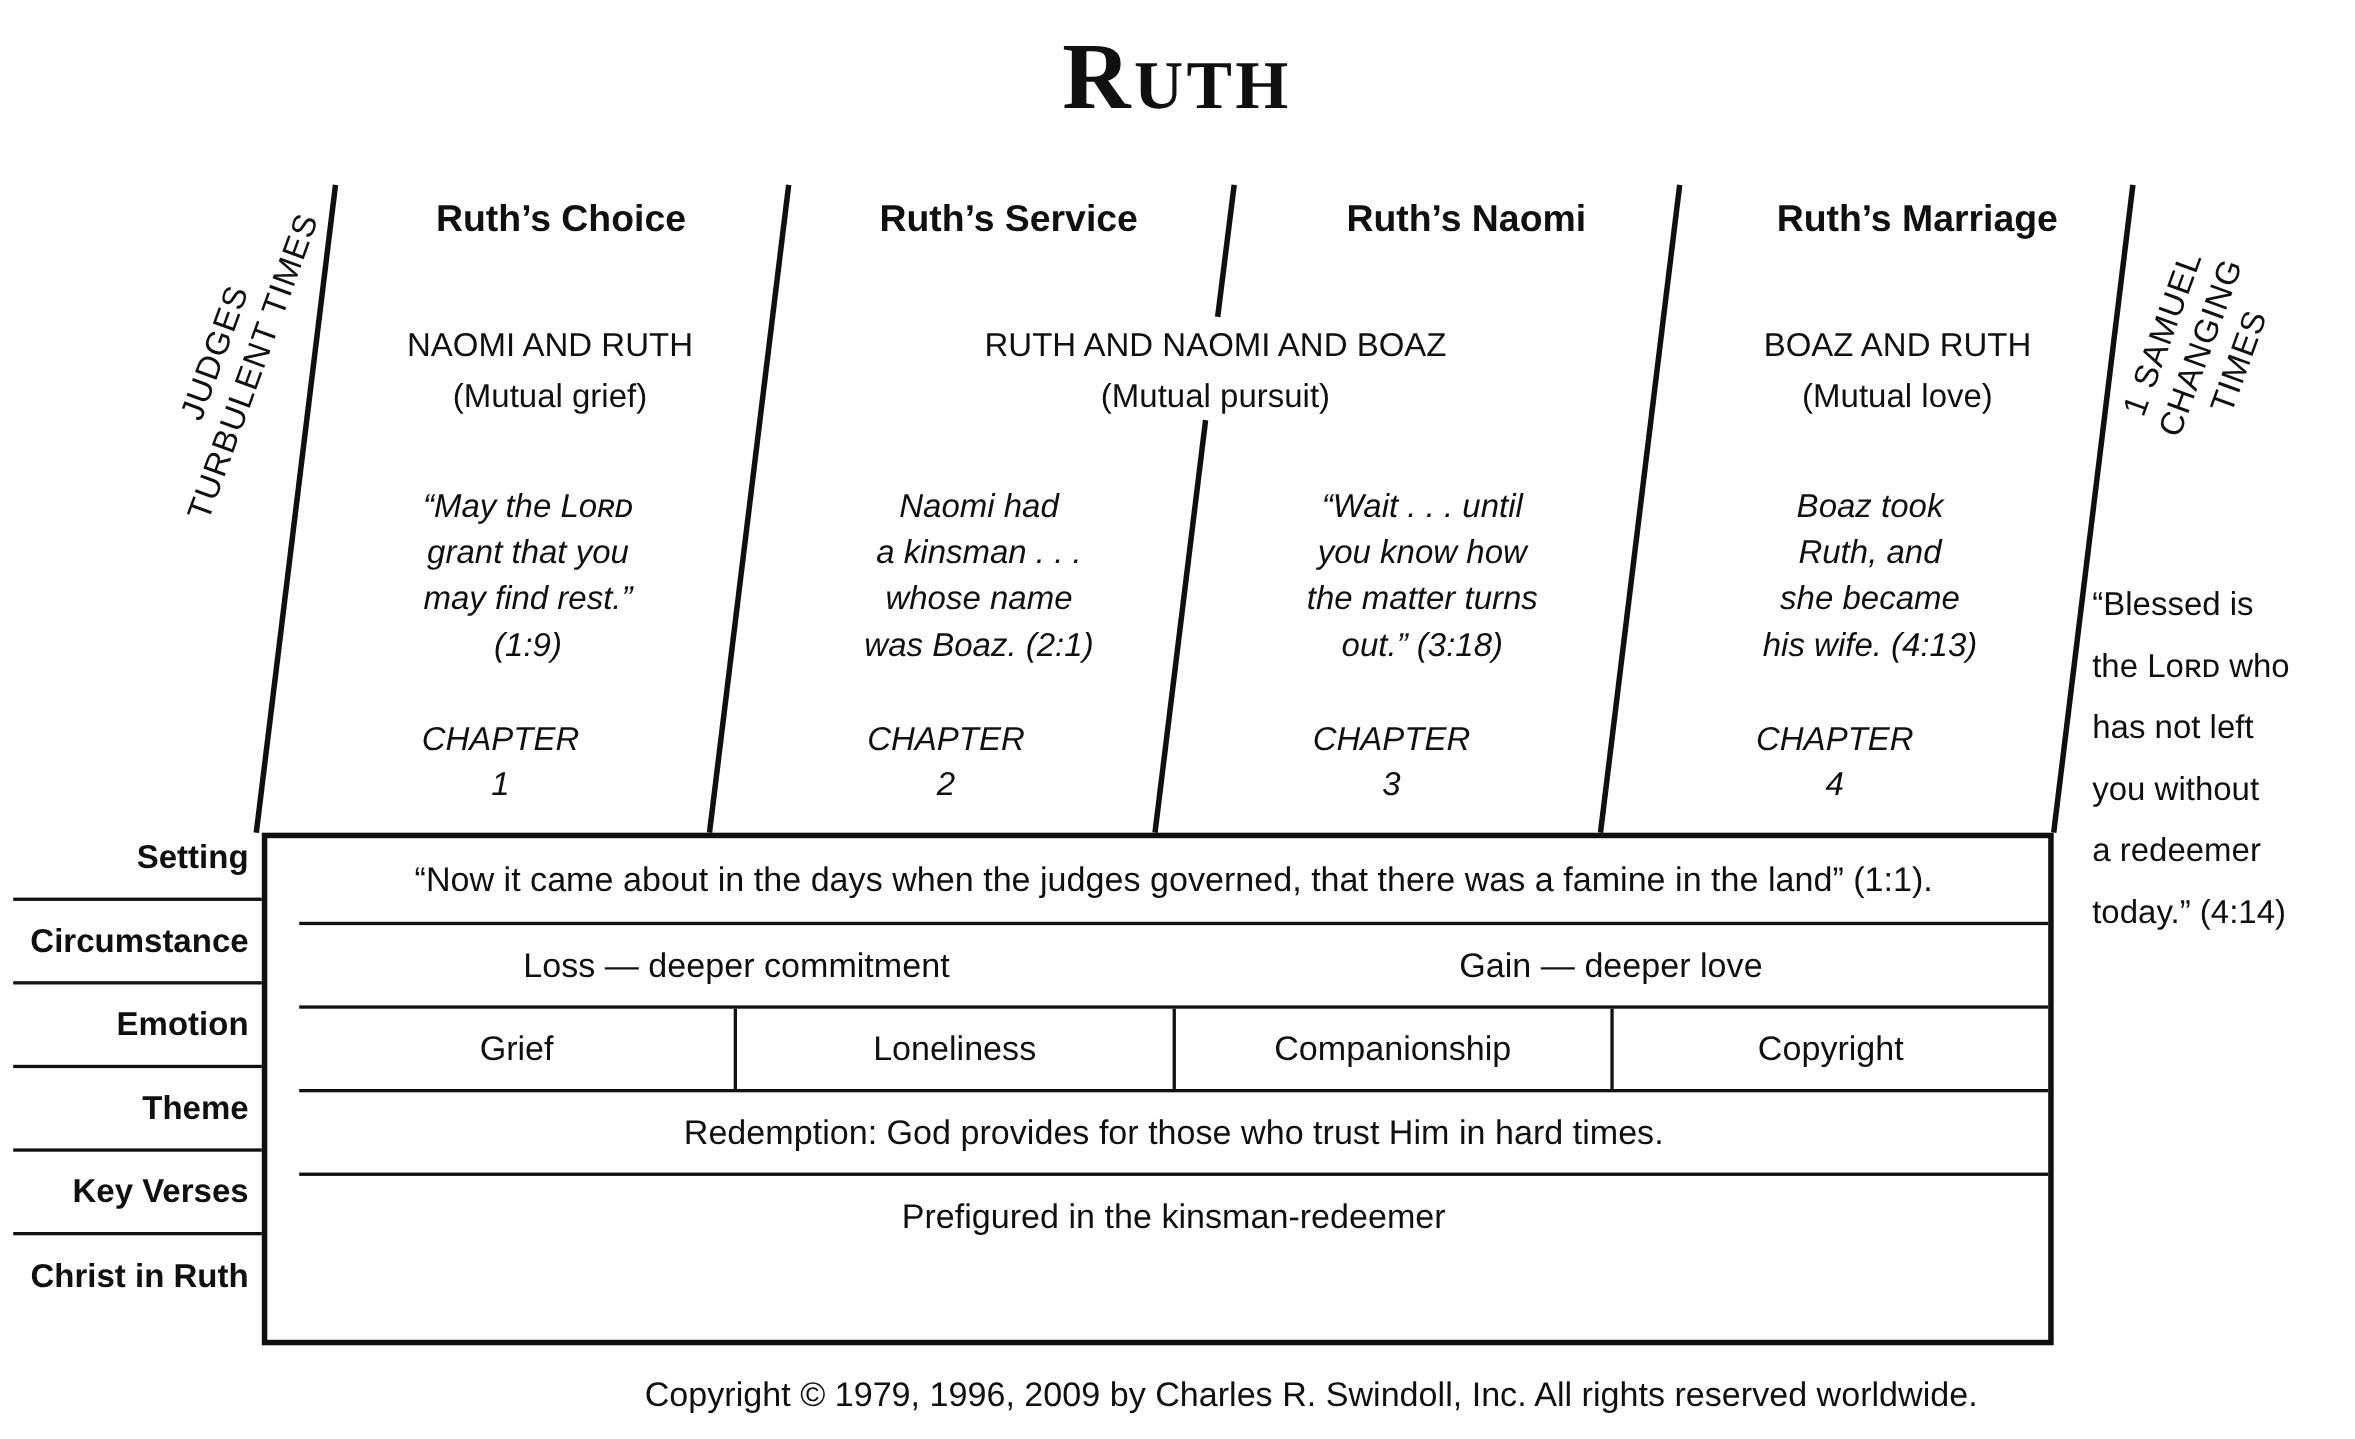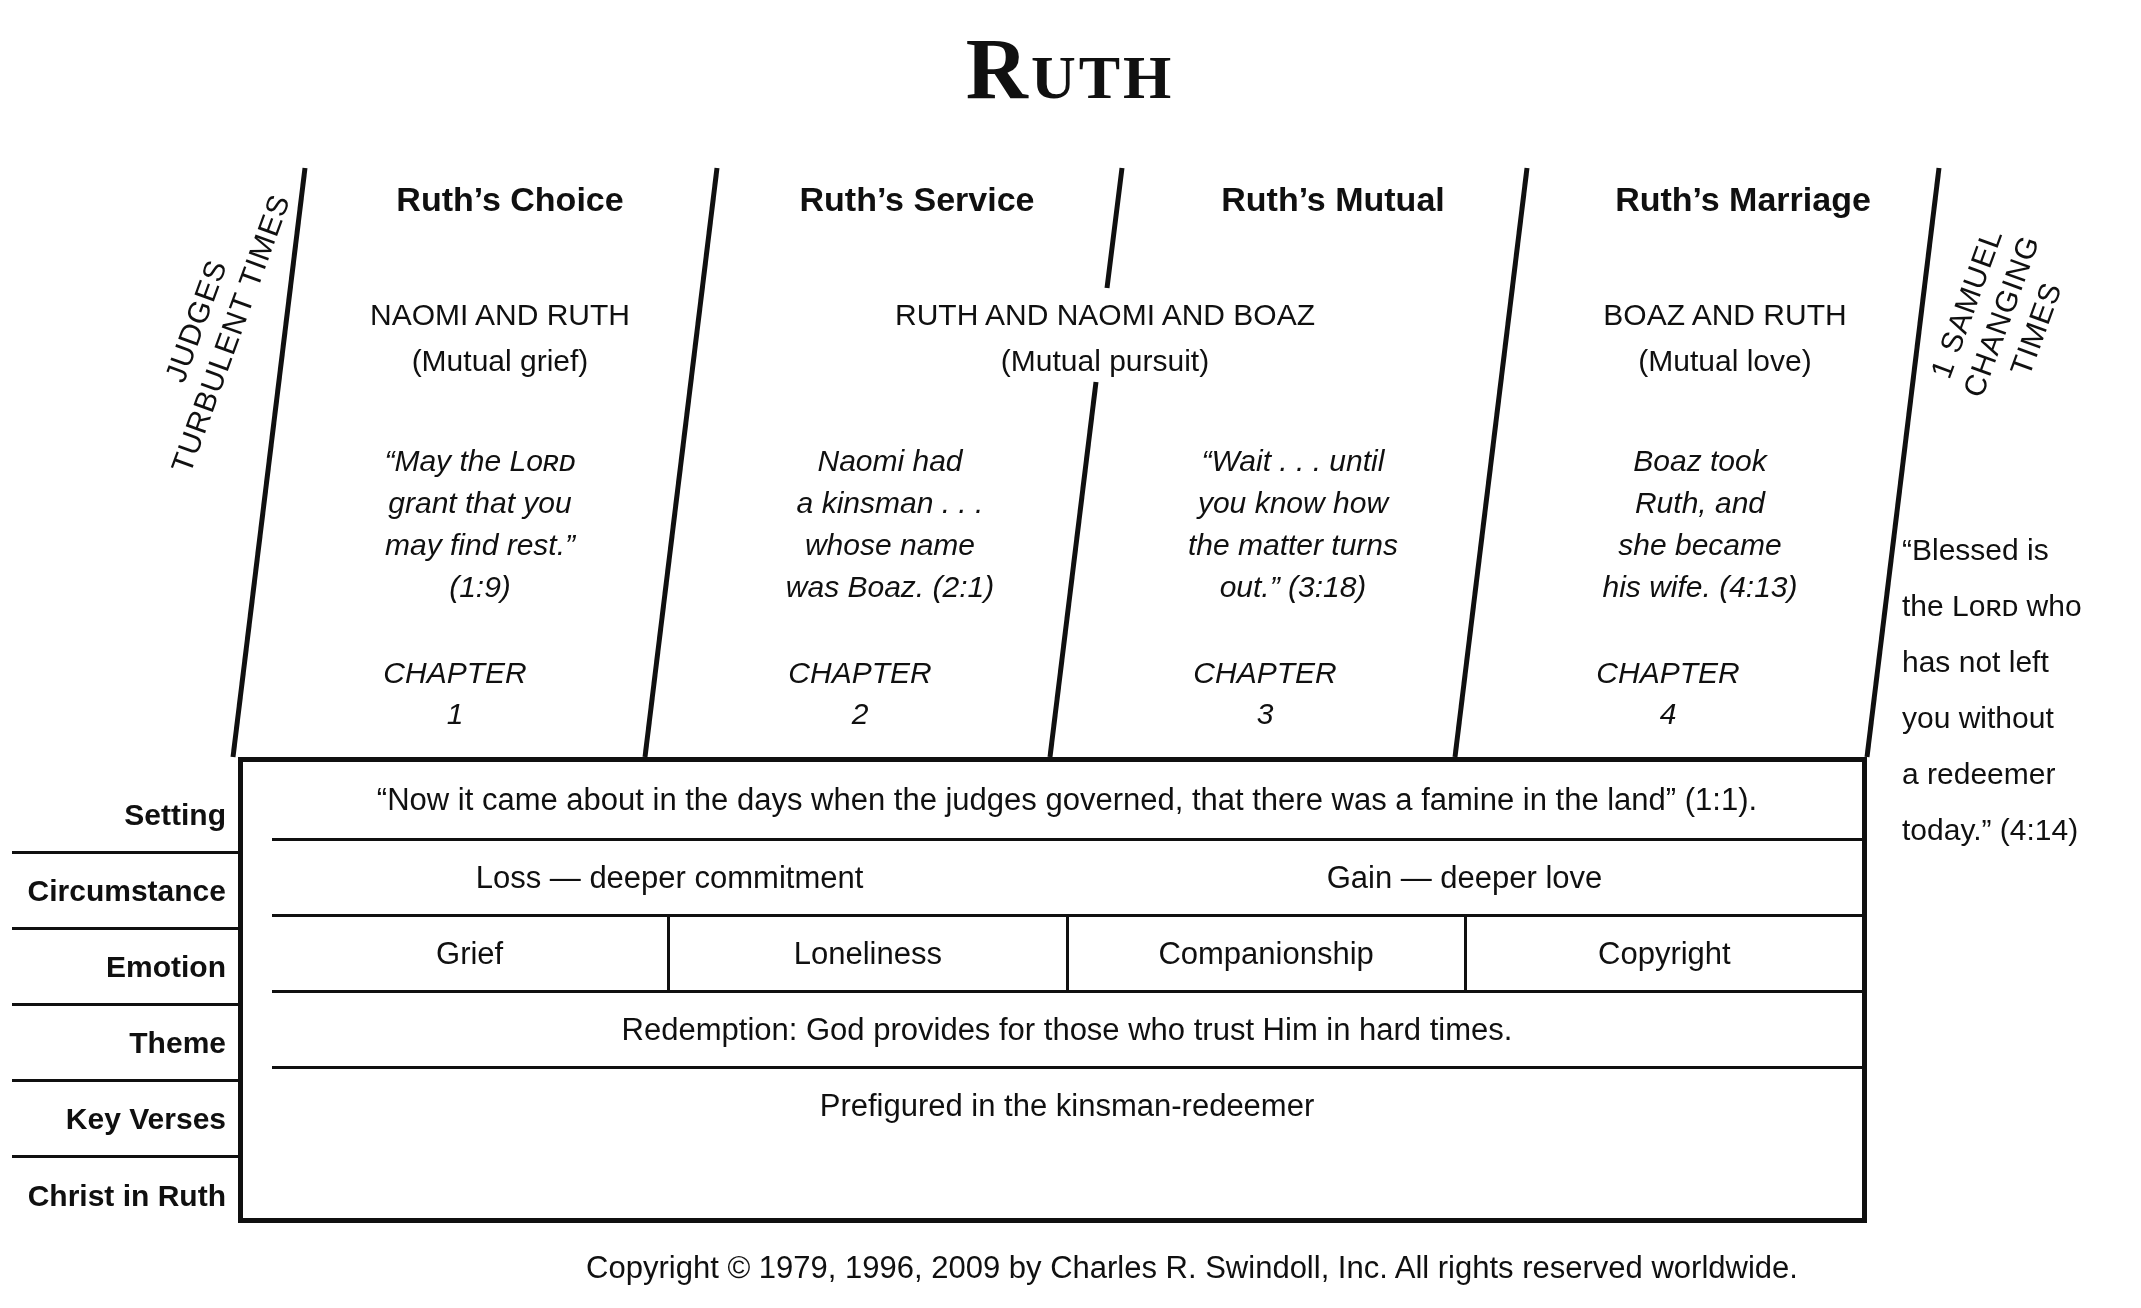--- a/index.html
+++ b/index.html
@@ -49,21 +49,21 @@
     border:5px solid #101010; display:grid; grid-template-rows:repeat(6,1fr);
   }
   .t-row{border-top:3px solid #101010; display:flex; align-items:center; justify-content:center; font-size:31px;margin-left:29px;}
   .t-row:first-child{border-top:none;}
   .t-row .cell{flex:1; display:flex; align-items:center; justify-content:center; height:100%;}
   .t-row.sep .cell{border-left:3px solid #101010;}
   .t-row.sep .cell:first-child{border-left:none;}
 
   
   .row-labels{
-    left:12px; top:778px; width:226px; height:456px;
+    left:12px; top:743px; width:226px; height:456px;
     display:grid; grid-template-rows:repeat(6,1fr);
   }
   .row-label{
     border-bottom:3px solid #101010; display:flex; align-items:center; justify-content:flex-end;
     font-weight:bold; font-size:30px; padding-right:12px; box-sizing:border-box; white-space:nowrap;
   }
   .row-label:last-child{border-bottom:none;}
 
   
   .footer{left:1192px; top:1250px; font-size:31px; white-space:nowrap;}
@@ -86,21 +86,21 @@
 
   <div class="abs cx title"><span class="big">R</span><span class="small">UTH</span></div>
 
   <div class="abs edge-label edge-left">JUDGES
 TURBULENT TIMES</div>
   <div class="abs edge-label edge-right">1 SAMUEL
 CHANGING TIMES</div>
 
   <div class="abs cx hdr hdr1">Ruth’s Choice</div>
   <div class="abs cx hdr hdr2">Ruth’s Service</div>
-  <div class="abs cx hdr hdr3">Ruth’s Mutual</div>
+  <div class="abs cx hdr hdr3">Ruth’s Naomi</div>
   <div class="abs cx hdr hdr4">Ruth’s Marriage</div>
 
   <div class="abs cx grp grp1">NAOMI AND RUTH
 (Mutual grief)</div>
   <div class="abs cx grp grp2">RUTH AND NAOMI AND BOAZ
 (Mutual pursuit)</div>
   <div class="abs cx grp grp3">BOAZ AND RUTH
 (Mutual love)</div>
 
   <div class="abs cx qt qt1">“May the Lᴏʀᴅ

